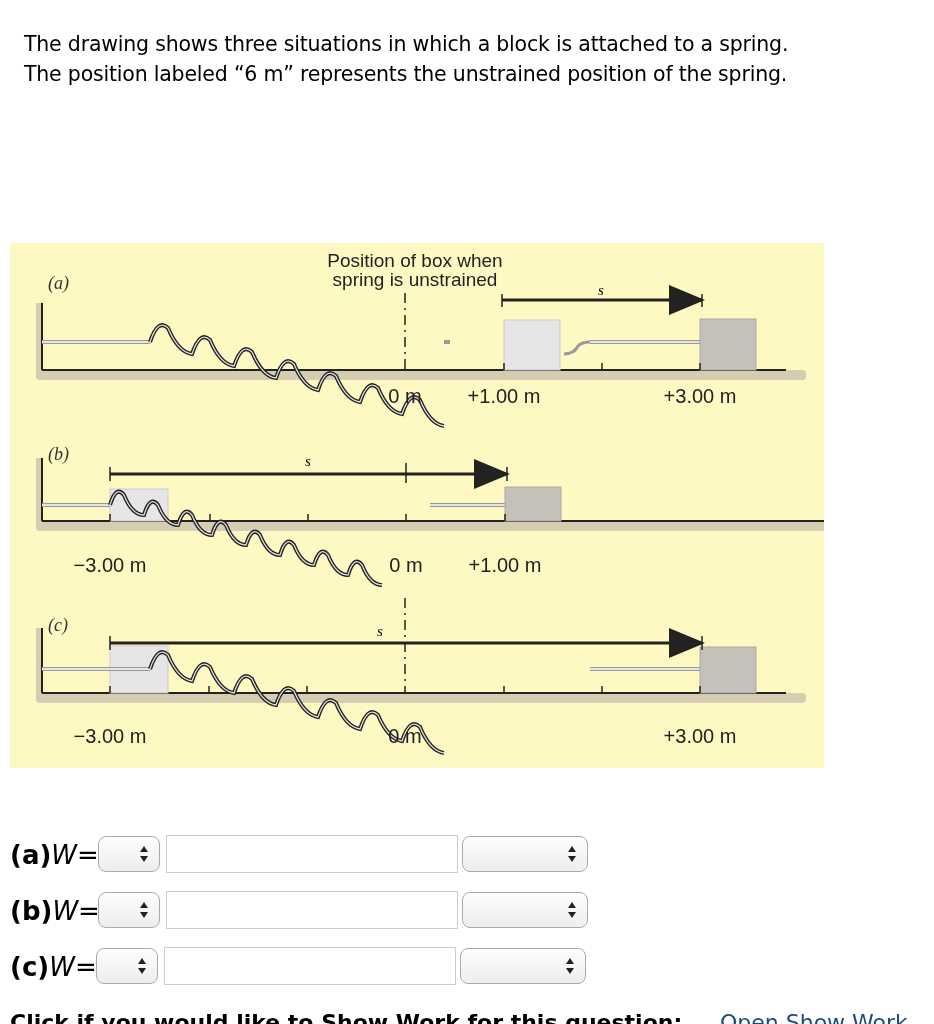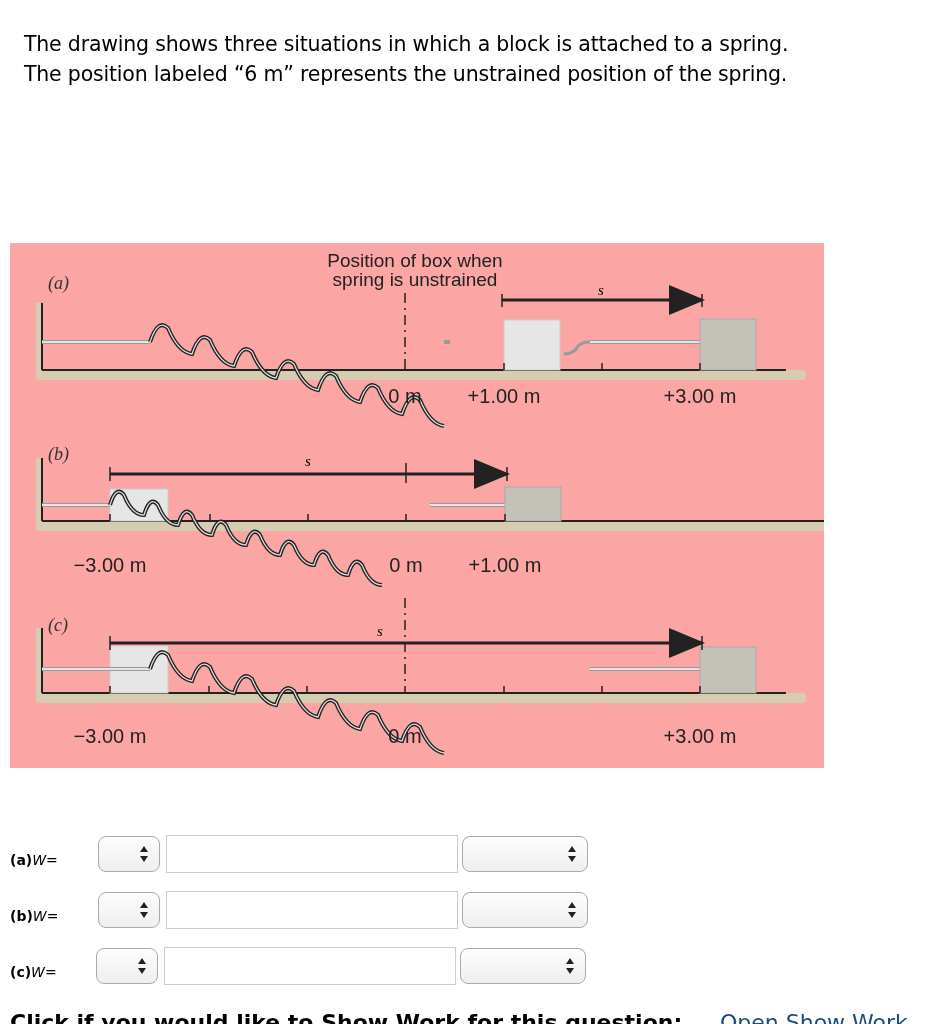--- a/index.html
+++ b/index.html
@@ -1,23 +1,23 @@
 <!DOCTYPE html>
 <html><head>
 <meta charset="utf-8">
 <style>
   html,body{margin:0;padding:0;background:#fff;}
   body{width:934px;height:1024px;overflow:hidden;position:relative;font-family:"DejaVu Sans","Liberation Sans",sans-serif;color:#000;}
   .problem{position:absolute;left:24px;top:30px;width:915px;font-size:20.5px;line-height:29.5px;letter-spacing:-0.2px;}
   .problem i{font-style:italic;}
-  .figure{position:absolute;left:10px;top:243px;width:814px;height:525px;background:#fca5a5;}
+  .figure{position:absolute;left:10px;top:243px;width:814px;height:525px;background:#fef9c3;}
   .figure svg{display:block;}
   .answers{position:absolute;left:10px;top:836px;}
   .row{position:relative;height:56px;}
-  .lbl{position:absolute;left:0;top:16px;font-size:14px;}
+  .lbl{position:absolute;left:0;top:4px;font-size:26px;}
   .lbl b{font-weight:bold;}
   .sel{position:absolute;height:36px;border:1px solid #aaa;border-radius:8px;background:linear-gradient(#fdfdfd,#eee);box-sizing:border-box;}
   .sel .arr{position:absolute;right:10px;top:7px;width:10px;height:20px;}
   .inp{position:absolute;height:38px;border:1px solid #ccc;background:#fff;box-sizing:border-box;top:-1px;}
   .footer{position:absolute;left:10px;top:1010px;font-size:22px;font-weight:bold;white-space:nowrap;}
   .footer .link{position:absolute;left:710px;top:0;color:#1a4a80;font-weight:normal;}
 </style>
 </head>
 <body>
 

